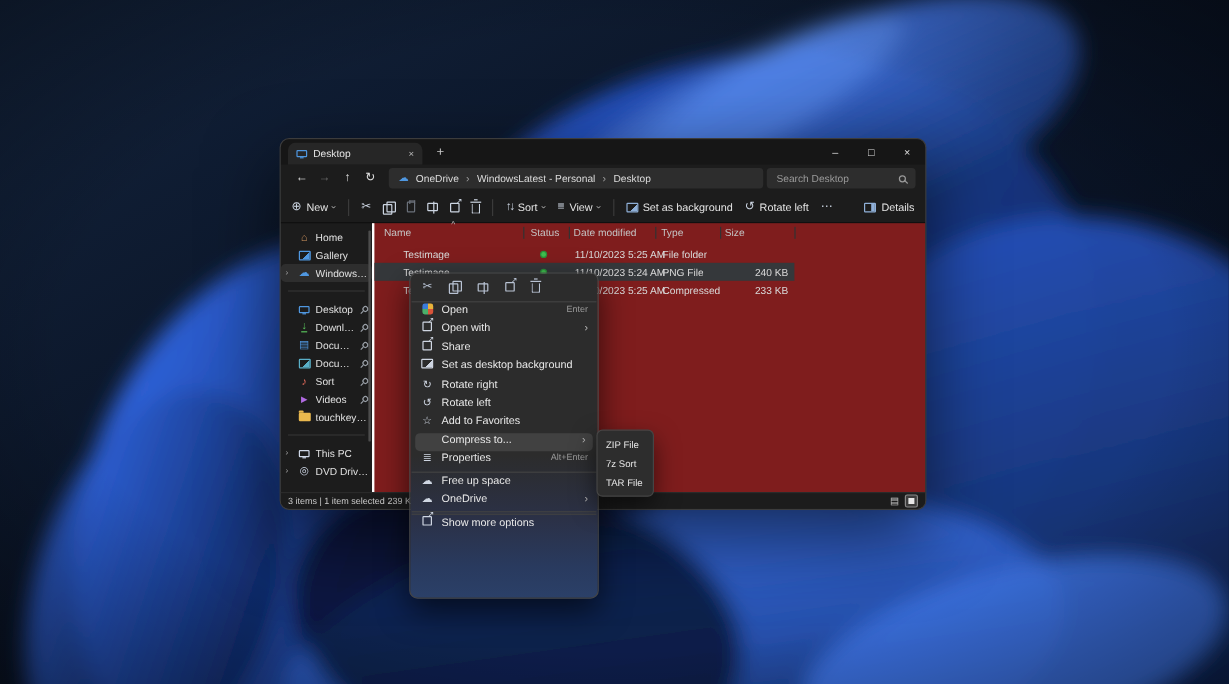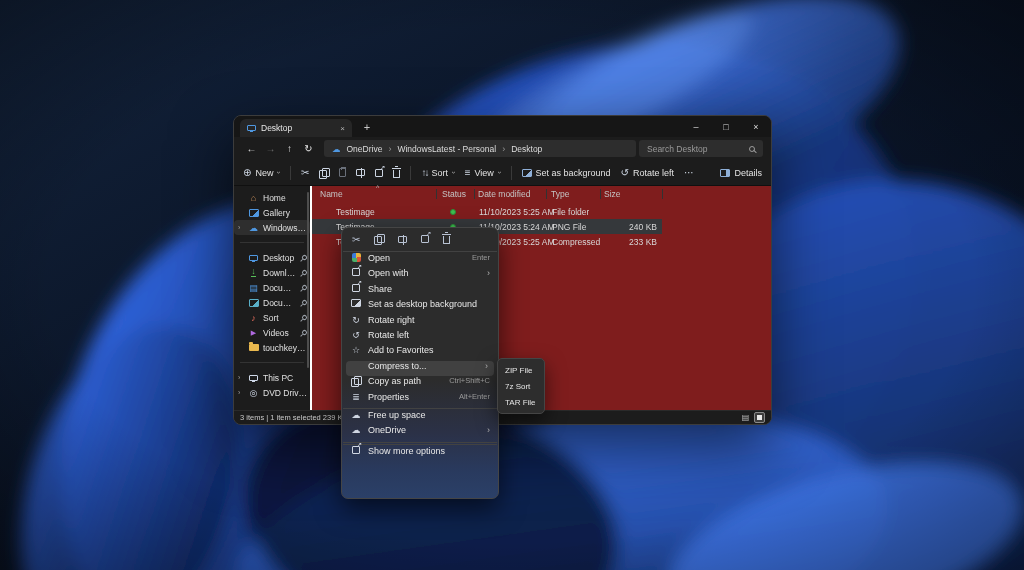--- a/index.html
+++ b/index.html
@@ -414,27 +414,20 @@
     <div class="citem">
       <span class="mic">☆</span>
       <span>Add to Favorites</span>
     </div>
     <div class="citem hov">
       <span class="mic"></span>
       <span>Compress to...</span>
       <span class="msub">›</span>
     </div>
     <div class="citem">
-      <span class="mic">
-          <span class="s-copy"></span>
-        </span>
-      <span>Copy as path</span>
-      <span class="msc">Ctrl+Shift+C</span>
-    </div>
-    <div class="citem">
       <span class="mic">≣</span>
       <span>Properties</span>
       <span class="msc">Alt+Enter</span>
     </div>
     <div class="csep"></div>
     <div class="citem">
       <span class="mic">☁</span>
       <span>Free up space</span>
     </div>
     <div class="citem">

